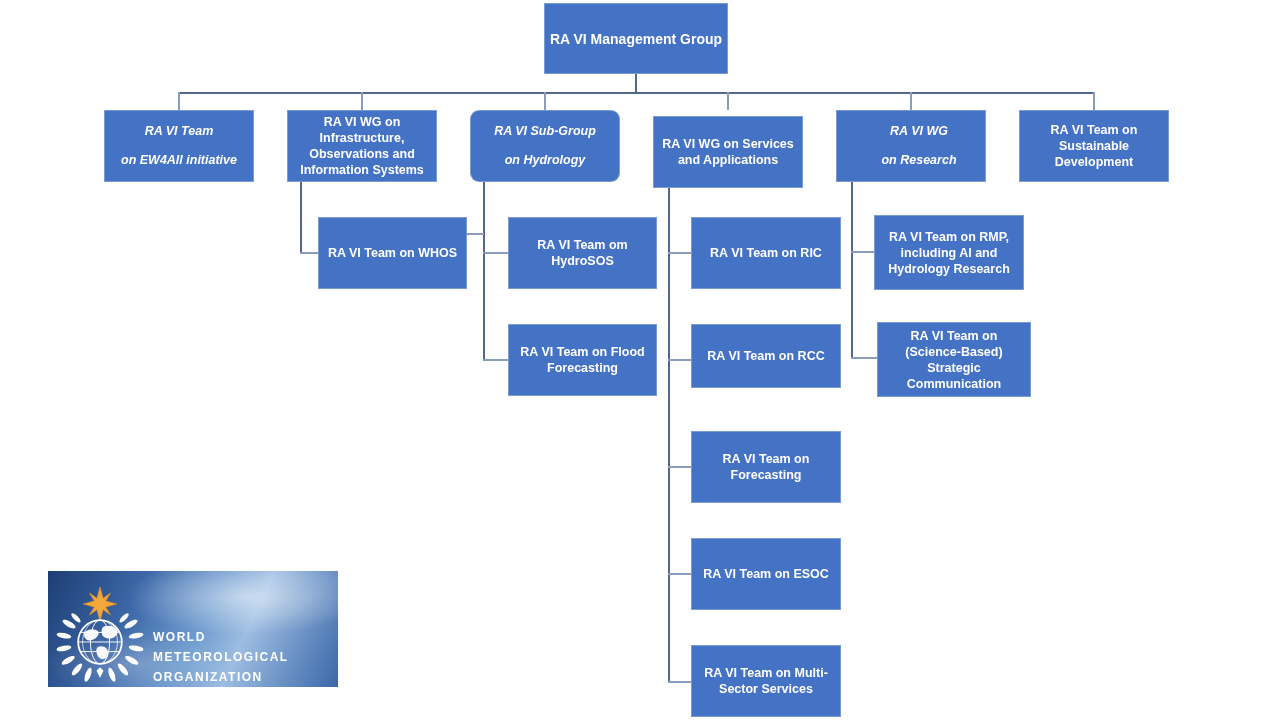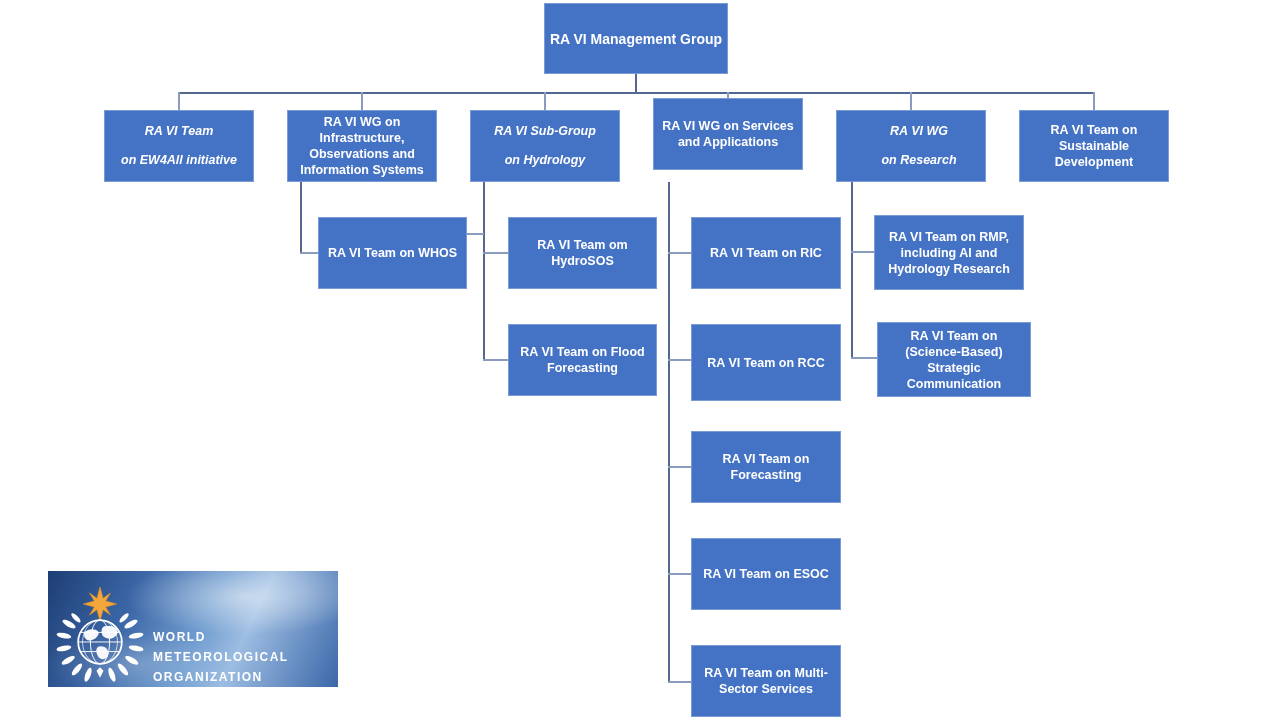--- a/index.html
+++ b/index.html
@@ -85,37 +85,37 @@
   <div class="h-line c-light" style="left:851px;top:357px;width:27px;"></div>
 
   <div class="node top" style="left:544px;top:3px;width:184px;height:71px;">RA VI Management Group</div>
 
   <div class="node spaced" style="left:104px;top:110px;width:150px;height:72px;">RA VI Team
 on EW4All initiative</div>
   <div class="node" style="left:287px;top:110px;width:150px;height:72px;">RA VI WG on
 Infrastructure,
 Observations and
 Information Systems</div>
-  <div class="node spaced" style="left:470px;top:110px;width:150px;height:72px;">RA VI Sub-Group
+  <div class="node spaced" style="left:470px;top:110px;width:150px;height:72px;border-radius:9px;">RA VI Sub-Group
 on Hydrology</div>
-  <div class="node" style="left:653px;top:98px;width:150px;height:72px;">RA VI WG on Services
+  <div class="node" style="left:653px;top:116px;width:150px;height:72px;">RA VI WG on Services
 and Applications</div>
   <div class="node spaced" style="left:836px;top:110px;width:150px;height:72px;padding-left:20px;">RA VI WG
 on Research</div>
   <div class="node" style="left:1019px;top:110px;width:150px;height:72px;">RA VI Team on
 Sustainable
 Development</div>
 
   <div class="node" style="left:508px;top:217px;width:149px;height:72px;">RA VI Team om
 HydroSOS</div>
   <div class="node" style="left:318px;top:217px;width:149px;height:72px;">RA VI Team on WHOS</div>
   <div class="node" style="left:508px;top:324px;width:149px;height:72px;">RA VI Team on Flood
 Forecasting</div>
   <div class="node" style="left:691px;top:217px;width:150px;height:72px;">RA VI Team on RIC</div>
-  <div class="node" style="left:691px;top:324px;width:150px;height:77px;text-align:right;">RA VI Team on RCC</div>
+  <div class="node" style="left:691px;top:324px;width:150px;height:64px;text-align:right;">RA VI Team on RCC</div>
   <div class="node" style="left:691px;top:431px;width:150px;height:72px;">RA VI Team on
 Forecasting</div>
   <div class="node" style="left:691px;top:538px;width:150px;height:72px;">RA VI Team on ESOC</div>
   <div class="node" style="left:691px;top:645px;width:150px;height:72px;">RA VI Team on Multi-
 Sector Services</div>
   <div class="node" style="left:874px;top:215px;width:150px;height:75px;">RA VI Team on RMP,
 including AI and
 Hydrology Research</div>
   <div class="node" style="left:877px;top:322px;width:154px;height:75px;">RA VI Team on
 (Science-Based)

